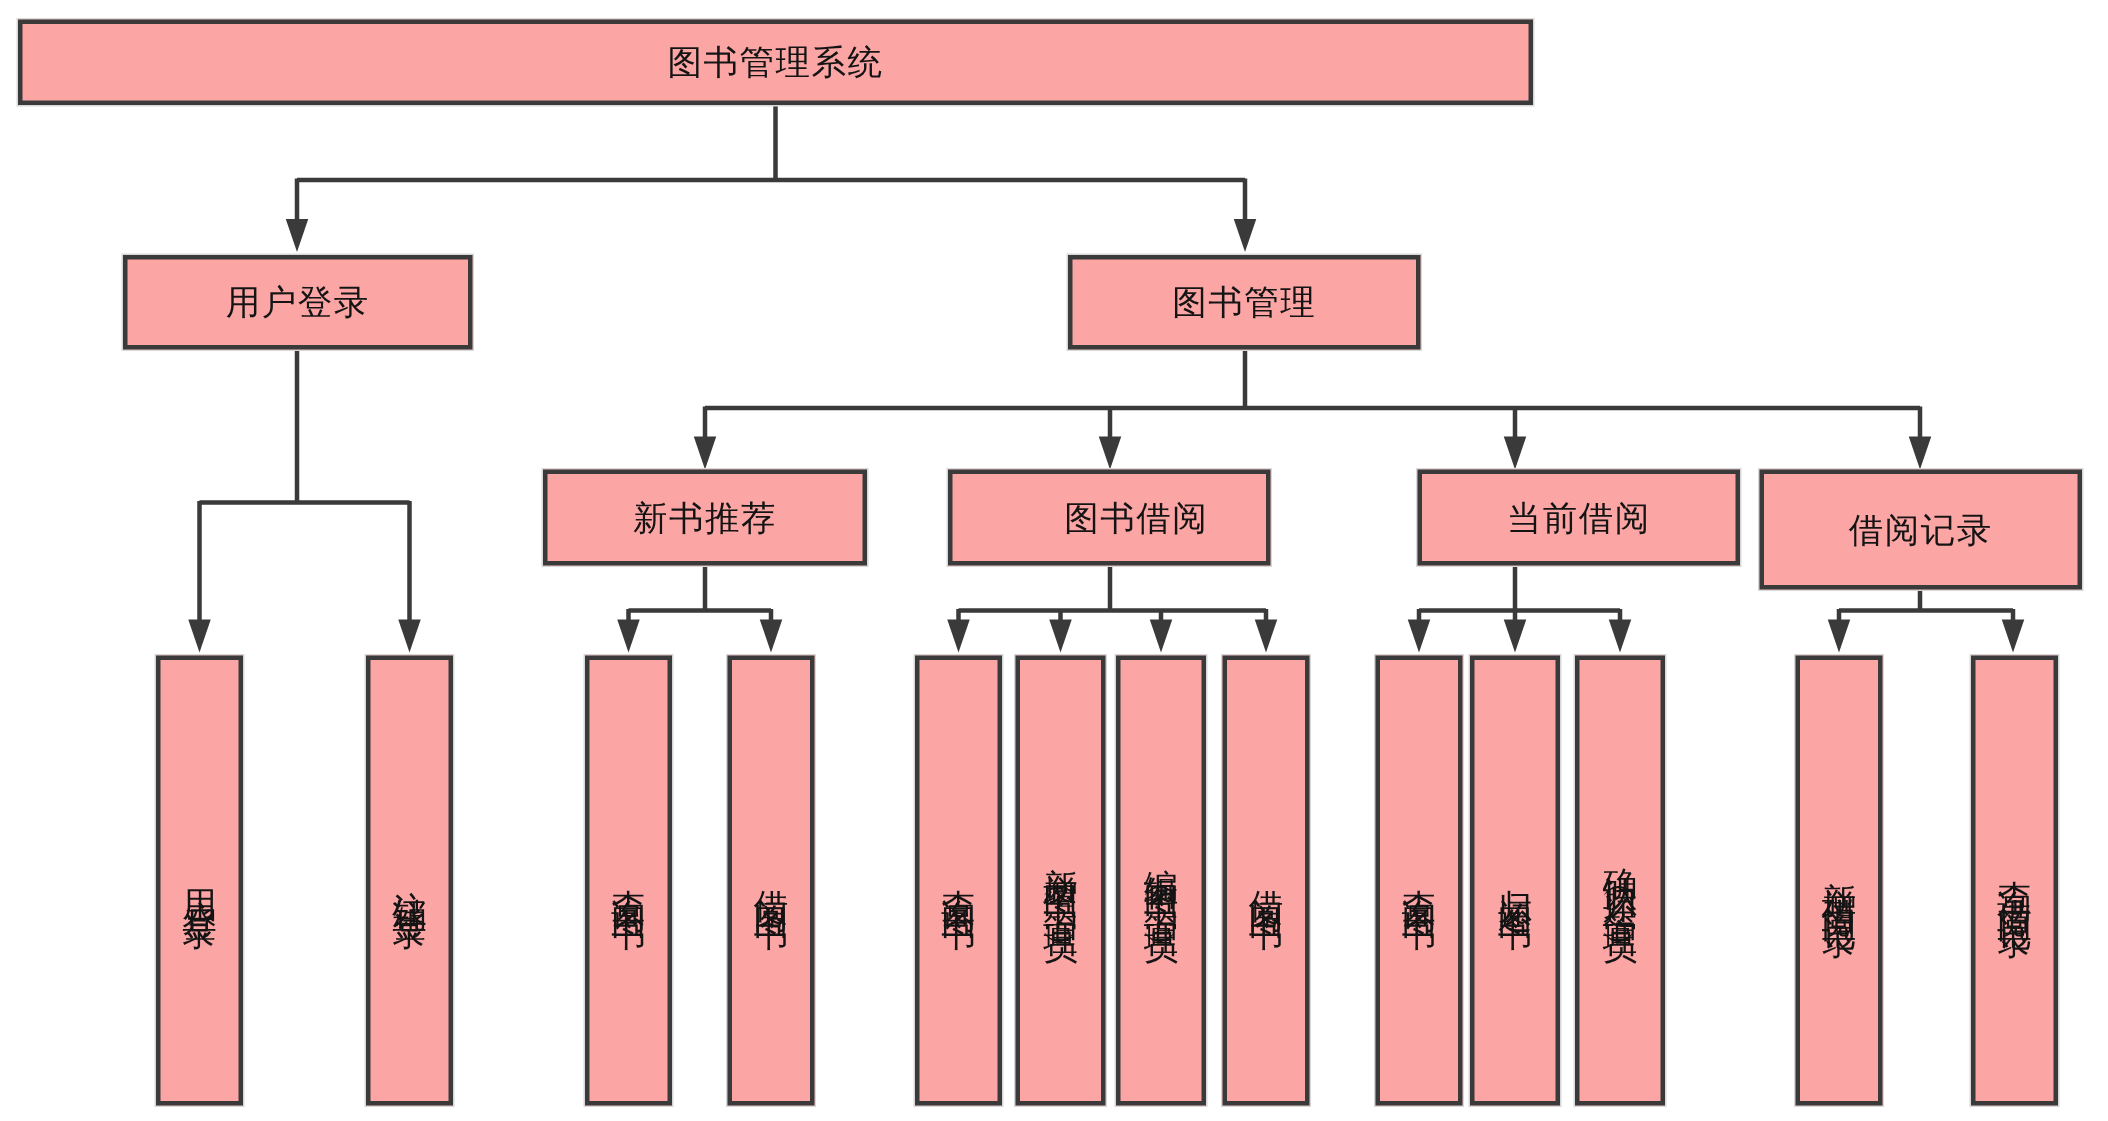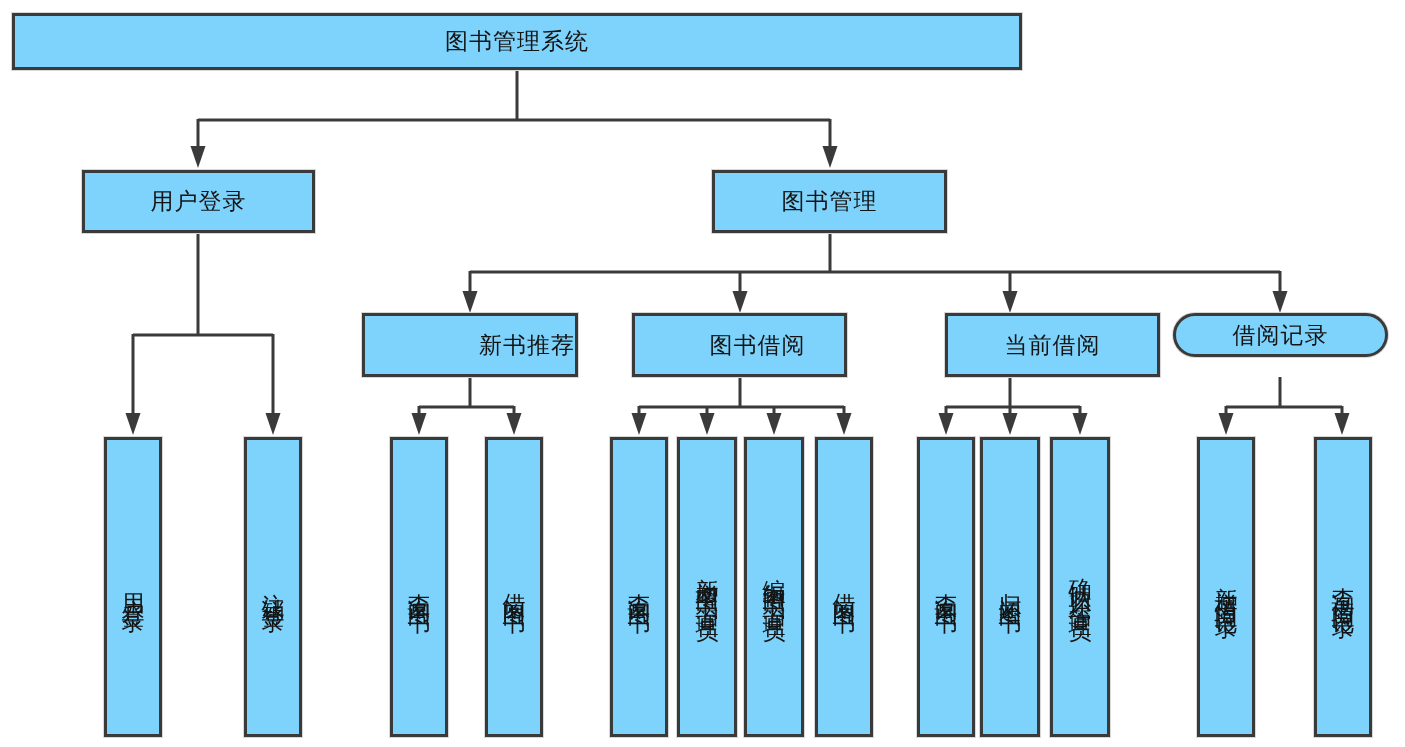--- a/index.html
+++ b/index.html
@@ -18,21 +18,21 @@
   #connectors {
     position: absolute;
     left: 0; top: 0;
     width: 1405px;
     height: 747px;
     z-index: 1;
   }
   .node {
     position: absolute;
     box-sizing: border-box;
-    background: #7dd3fc;
+    background: #fca5a5;
     border: 3px solid #3a3a3a;
     box-shadow: 0 0 0 1px #d8d8d8;
     display: flex;
     align-items: center;
     justify-content: center;
     z-index: 2;
     color: #141414;
   }
   .hlabel {
     font-size: 23px;
@@ -110,30 +110,30 @@
     <span class="hlabel">图书管理系统</span>
   </div>
 
   <div class="node" style="left:82px; top:170px; width:233px; height:63px;">
     <span class="hlabel">用户登录</span>
   </div>
   <div class="node" style="left:712px; top:170px; width:235px; height:63px;align-items:center;">
     <span class="hlabel">图书管理</span>
   </div>
 
-  <div class="node" style="left:362px; top:313px; width:216px; height:64px;justify-content:flex-end;">
+  <div class="node" style="left:362px; top:313px; width:216px; height:64px;">
     <span class="hlabel">新书推荐</span>
   </div>
   <div class="node" style="left:632px; top:313px; width:215px; height:64px;padding-left:36px;">
     <span class="hlabel">图书借阅</span>
   </div>
   <div class="node" style="left:903px; top:313px; width:215px; height:64px;margin-left:42px;">
     <span class="hlabel">当前借阅</span>
   </div>
-  <div class="node" style="left:1173px; top:313px; width:215px; height:44px;border-radius:32px;">
+  <div class="node" style="left:1173px; top:313px; width:215px; height:80px;">
     <span class="hlabel">借阅记录</span>
   </div>
 
   <div class="node vnode" style="left:104px; top:437px; width:58px; height:300px;">
     <span class="vlabel">用户登录</span>
   </div>
   <div class="node vnode" style="left:244px; top:437px; width:58px; height:300px;">
     <span class="vlabel">注销登录</span>
   </div>
 

